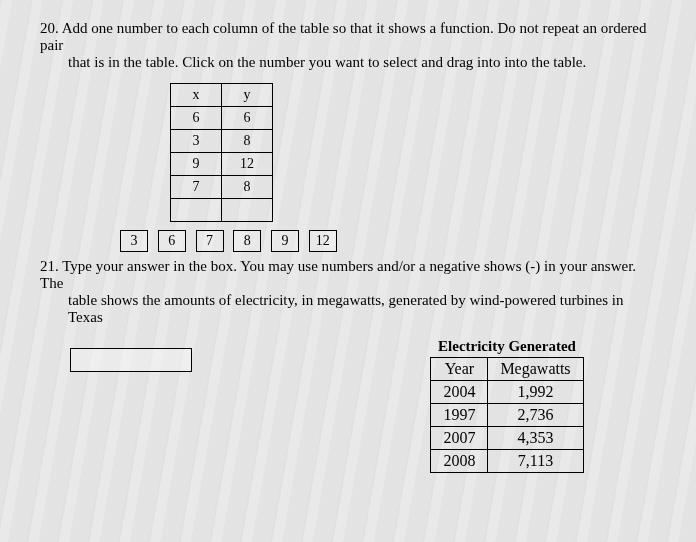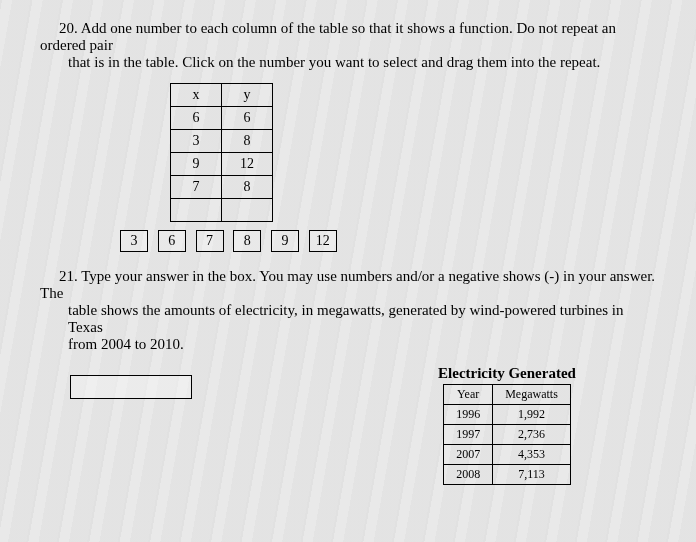--- a/index.html
+++ b/index.html
@@ -11,37 +11,37 @@
     background: #e8e8e8;
     background-image: repeating-linear-gradient(100deg,
       rgba(0,0,0,0.03) 0px, rgba(0,0,0,0.03) 2px,
       rgba(255,255,255,0.05) 2px, rgba(255,255,255,0.05) 12px,
       rgba(0,0,0,0.02) 12px, rgba(0,0,0,0.02) 30px);
     width: 696px;
     height: 542px;
     box-sizing: border-box;
   }
   .question { margin-bottom: 12px; }
-  .qnum { display:inline;margin-left:19px; }
+  .qnum { display:inline; }
   .qtext { display:inline; }
   .indent { margin-left: 28px; }
   table.xy {
     border-collapse: collapse;
     margin: 8px 0 8px 130px;
   }
   table.xy td, table.xy th {
     border: 1px solid #000;
     width: 48px;
     height: 20px;
     text-align: center;
     font-weight: normal;
     font-size: 14px;
   }
   .draggables {
-    margin: 6px 0 16px 80px;
+    margin: 6px 0 6px 80px;
   }
   .chip {
     display: inline-block;
     border: 1px solid #000;
     width: 26px;
     height: 20px;
     line-height: 20px;
     text-align: center;
     margin-right: 6px;
     font-size: 14px;
@@ -60,32 +60,32 @@
   .q21right { flex: 1; padding-left: 10px; }
   .wind-title { text-align:center; font-weight:bold; font-size:15px; margin-bottom:2px; }
   table.wind {
     border-collapse: collapse;
     margin: 0 auto;
   }
   table.wind th, table.wind td {
     border: 1px solid #000;
     padding: 2px 12px;
     text-align: center;
-    font-size: 12px;
+    font-size: 16px;
     font-weight: normal;
   }
   table.wind th { font-weight: normal; }
 </style>
 </head>
 <body>
 
 <div class="question">
   <span class="qnum">20.</span>
   <span class="qtext">Add one number to each column of the table so that it shows a function. Do not repeat an ordered pair</span>
-  <div class="indent">that is in the table. Click on the number you want to select and drag them into the repeat.</div>
+  <div class="indent">that is in the table. Click on the number you want to select and drag into into the table.</div>
 </div>
 
 <table class="xy">
   <tbody>
       <tr>
     <th>x</th>
     <th>y</th>
   </tr>
   <tr>
         <td>6</td>
@@ -116,37 +116,36 @@
   <span class="chip">7</span>
   <span class="chip">8</span>
   <span class="chip">9</span>
   <span class="chip">12</span>
 </div>
 
 <div class="question">
   <span class="qnum">21.</span>
   <span class="qtext">Type your answer in the box. You may use numbers and/or a negative shows (-) in your answer. The</span>
   <div class="indent">table shows the amounts of electricity, in megawatts, generated by wind-powered turbines in Texas</div>
-  <div class="indent">from 2004 to 2010.</div>
 </div>
 
 <div class="q21row">
   <div class="q21left">
     <div class="answerbox"></div>
   </div>
   <div class="q21right">
     <div class="wind-title">Electricity Generated</div>
     <table class="wind">
       <tbody>
           <tr>
         <th>Year</th>
         <th>Megawatts</th>
       </tr>
       <tr>
-            <td>1996</td>
+            <td>2004</td>
             <td>1,992</td>
           </tr>
       <tr>
             <td>1997</td>
             <td>2,736</td>
           </tr>
       <tr>
             <td>2007</td>
             <td>4,353</td>
           </tr>

